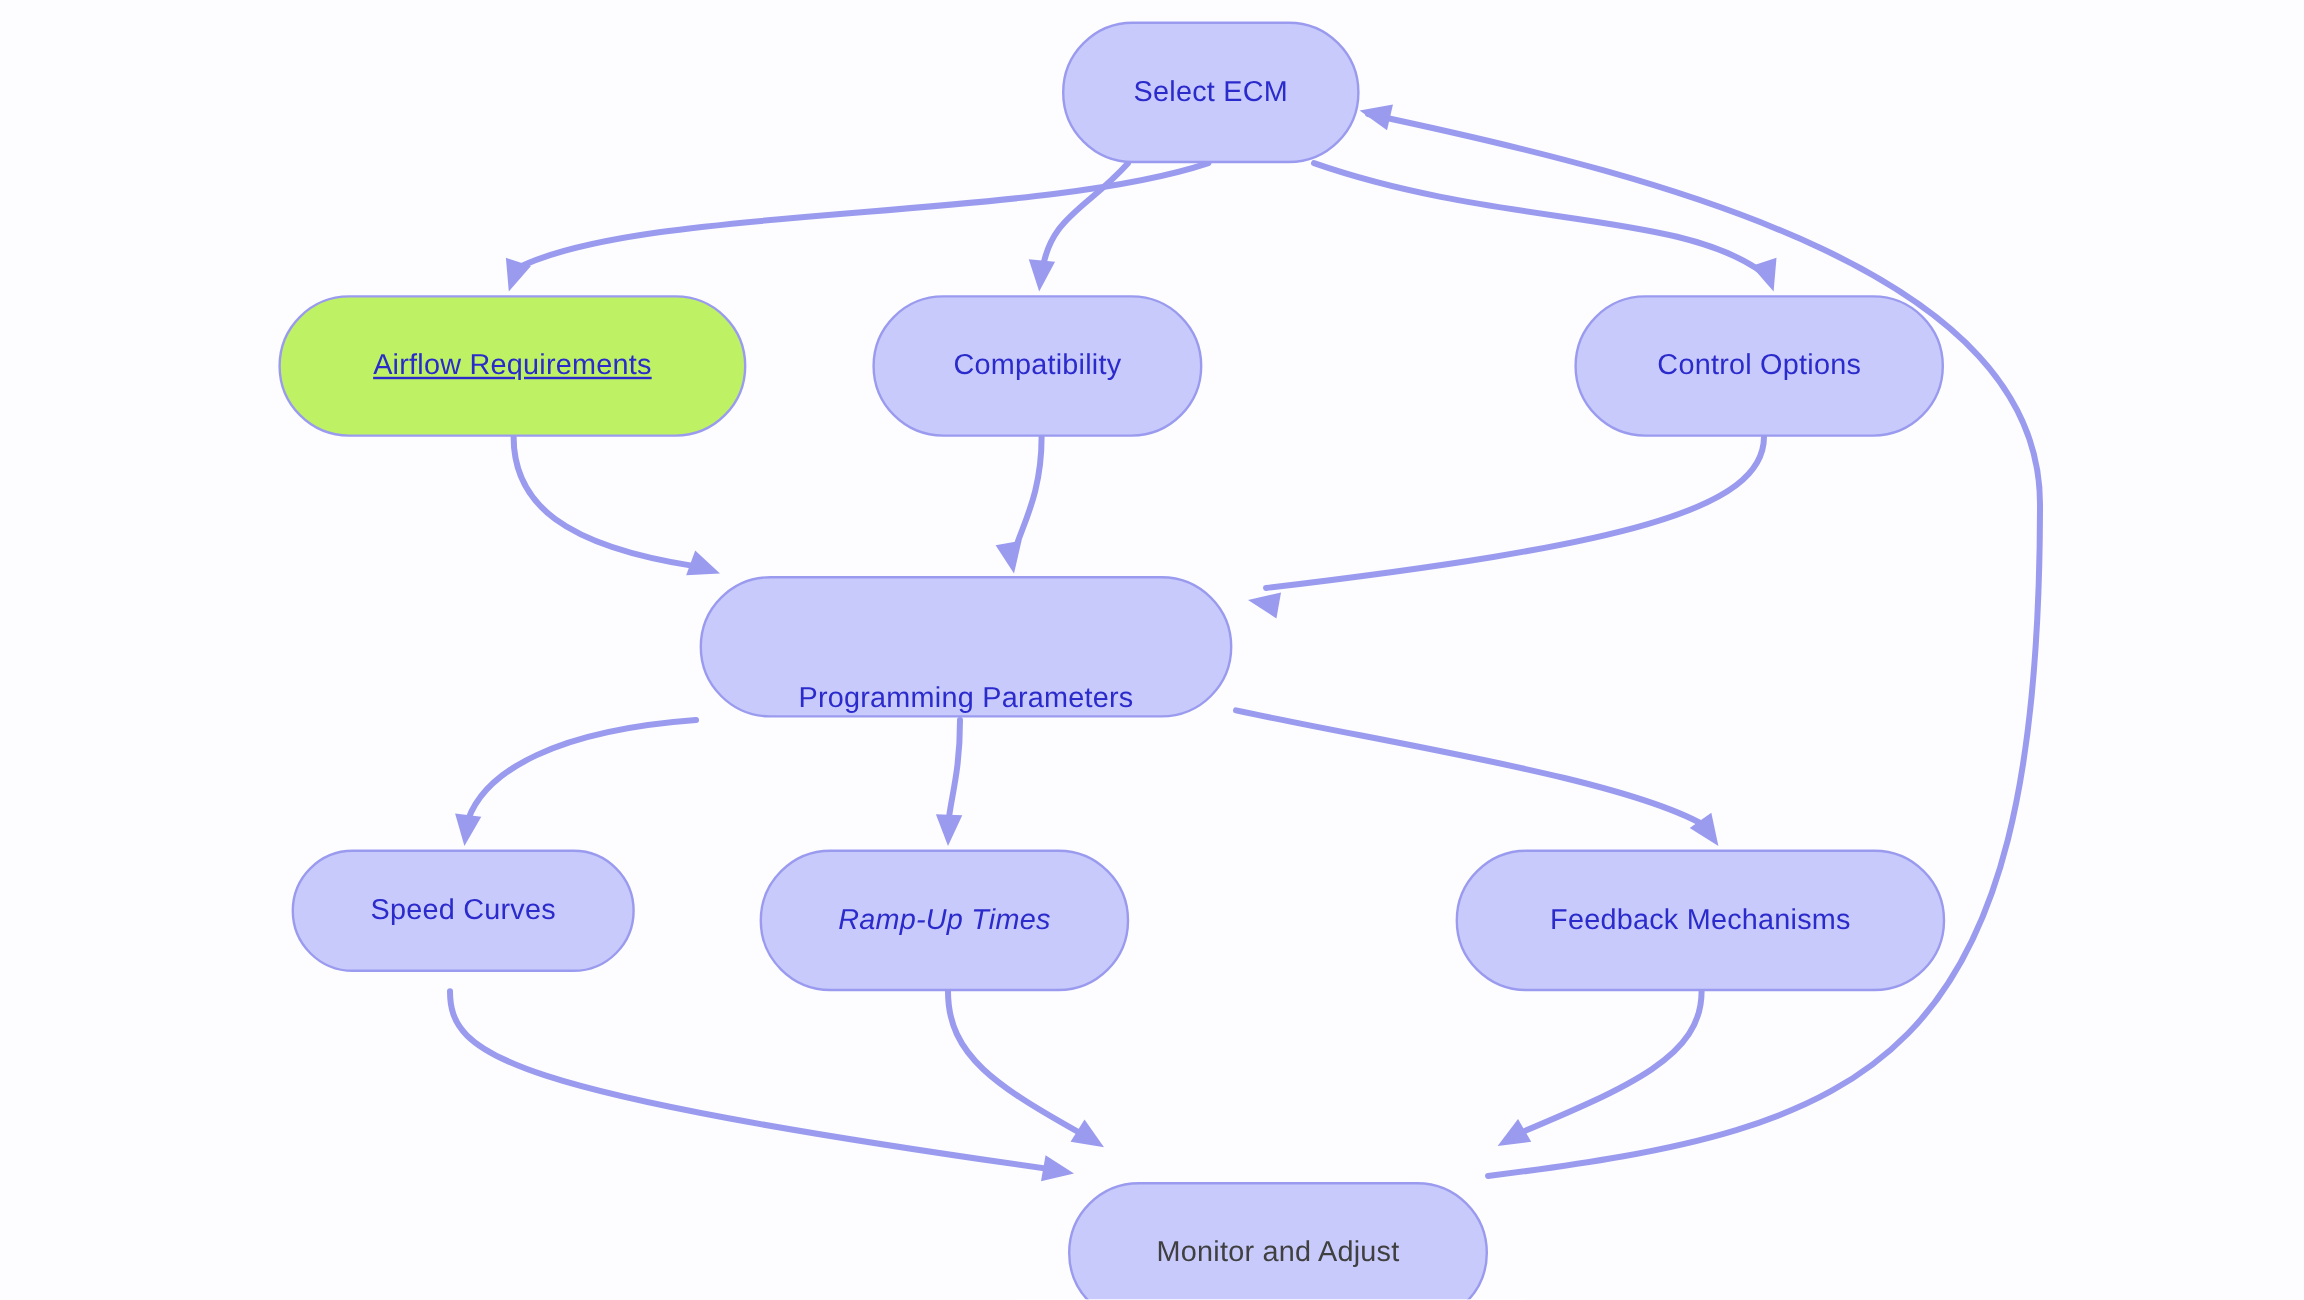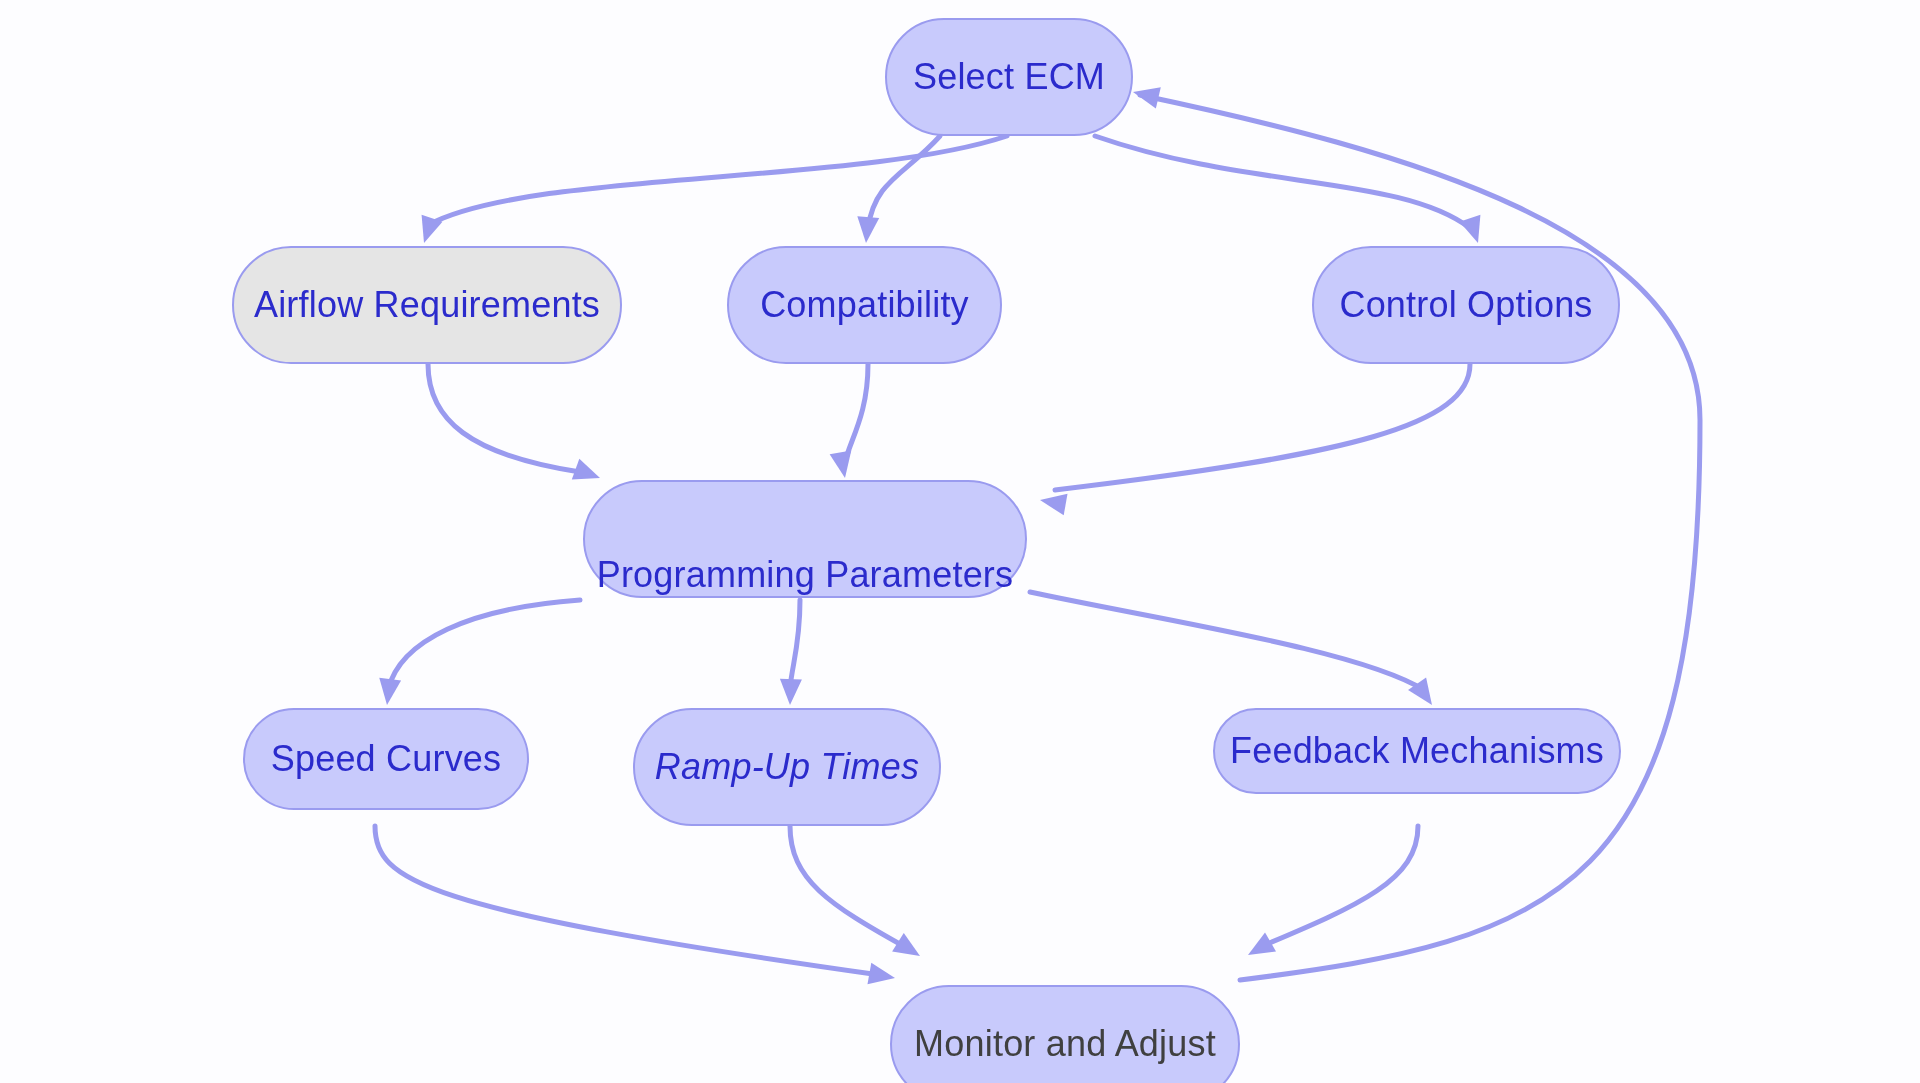--- a/index.html
+++ b/index.html
@@ -36,21 +36,21 @@
   .node {
     position: absolute;
     box-sizing: border-box;
     background: #c8cafc;
     border: 2px solid #9a9bef;
     border-radius: 62px;
     display: flex;
     align-items: center;
     justify-content: center;
     color: #2b2bcc;
-    font-size: 36px;
+    font-size: 24px;
     font-weight: 400;
     letter-spacing: 0.2px;
     white-space: nowrap;
     user-select: none;
   }
   .node-label {
     pointer-events: none;
   }
 </style>
 </head>
@@ -82,38 +82,38 @@
       <polygon class="arrow-head" points="0,0 -26,-11 -26,11" fill="#9a9bef" transform="translate(1432,705) rotate(55)"></polygon>
       <polygon class="arrow-head" points="0,0 -26,-11 -26,11" fill="#9a9bef" transform="translate(895,978) rotate(10)"></polygon>
       <polygon class="arrow-head" points="0,0 -26,-11 -26,11" fill="#9a9bef" transform="translate(920,956) rotate(32)"></polygon>
       <polygon class="arrow-head" points="0,0 -26,-11 -26,11" fill="#9a9bef" transform="translate(1248,955) rotate(150)"></polygon>
       <polygon class="arrow-head" points="0,0 -26,-11 -26,11" fill="#9a9bef" transform="translate(1133,92) rotate(193)"></polygon>
     </svg>
   <div id="node-layer">
       <div class="node" style="left: 885px; top: 18px; width: 248px; height: 118px; background: rgb(200, 202, 252); border-color: rgb(154, 155, 239); color: rgb(43, 43, 204);">
         <span class="node-label">Select ECM</span>
       </div>
-      <div class="node" style="left: 232px; top: 246px; width: 390px; height: 118px; background: #e5e5e5; border-color: rgb(154, 155, 239); color: rgb(43, 43, 204);">
+      <div class="node" style="left: 232px; top: 246px; width: 390px; height: 118px; background: #bef264; border-color: rgb(154, 155, 239); color: rgb(43, 43, 204); text-decoration: underline;">
         <span class="node-label">Airflow Requirements</span>
       </div>
       <div class="node" style="left: 727px; top: 246px; width: 275px; height: 118px; background: rgb(200, 202, 252); border-color: rgb(154, 155, 239); color: rgb(43, 43, 204);">
         <span class="node-label">Compatibility</span>
       </div>
       <div class="node" style="left: 1312px; top: 246px; width: 308px; height: 118px; background: rgb(200, 202, 252); border-color: rgb(154, 155, 239); color: rgb(43, 43, 204); text-align: right;">
         <span class="node-label">Control Options</span>
       </div>
       <div class="node" style="left: 583px; top: 480px; width: 444px; height: 118px; background: rgb(200, 202, 252); border-color: rgb(154, 155, 239); color: rgb(43, 43, 204); align-items: flex-end;">
         <span class="node-label">Programming Parameters</span>
       </div>
       <div class="node" style="left: 243px; top: 708px; width: 286px; height: 102px; background: rgb(200, 202, 252); border-color: rgb(154, 155, 239); color: rgb(43, 43, 204);">
         <span class="node-label">Speed Curves</span>
       </div>
       <div class="node" style="left: 633px; top: 708px; width: 308px; height: 118px; background: rgb(200, 202, 252); border-color: rgb(154, 155, 239); color: rgb(43, 43, 204); font-style: italic;">
         <span class="node-label">Ramp-Up Times</span>
       </div>
-      <div class="node" style="left: 1213px; top: 708px; width: 408px; height: 86px; background: rgb(200, 202, 252); border-color: rgb(154, 155, 239); color: rgb(43, 43, 204);">
+      <div class="node" style="left: 1213px; top: 708px; width: 408px; height: 118px; background: rgb(200, 202, 252); border-color: rgb(154, 155, 239); color: rgb(43, 43, 204);">
         <span class="node-label">Feedback Mechanisms</span>
       </div>
       <div class="node" style="left: 890px; top: 940px; width: 350px; height: 118px; background: rgb(200, 202, 252); border-color: rgb(154, 155, 239); color: #404040; margin-top: 45px;">
         <span class="node-label">Monitor and Adjust</span>
       </div>
     </div>
 </div>
 
 </body></html>

